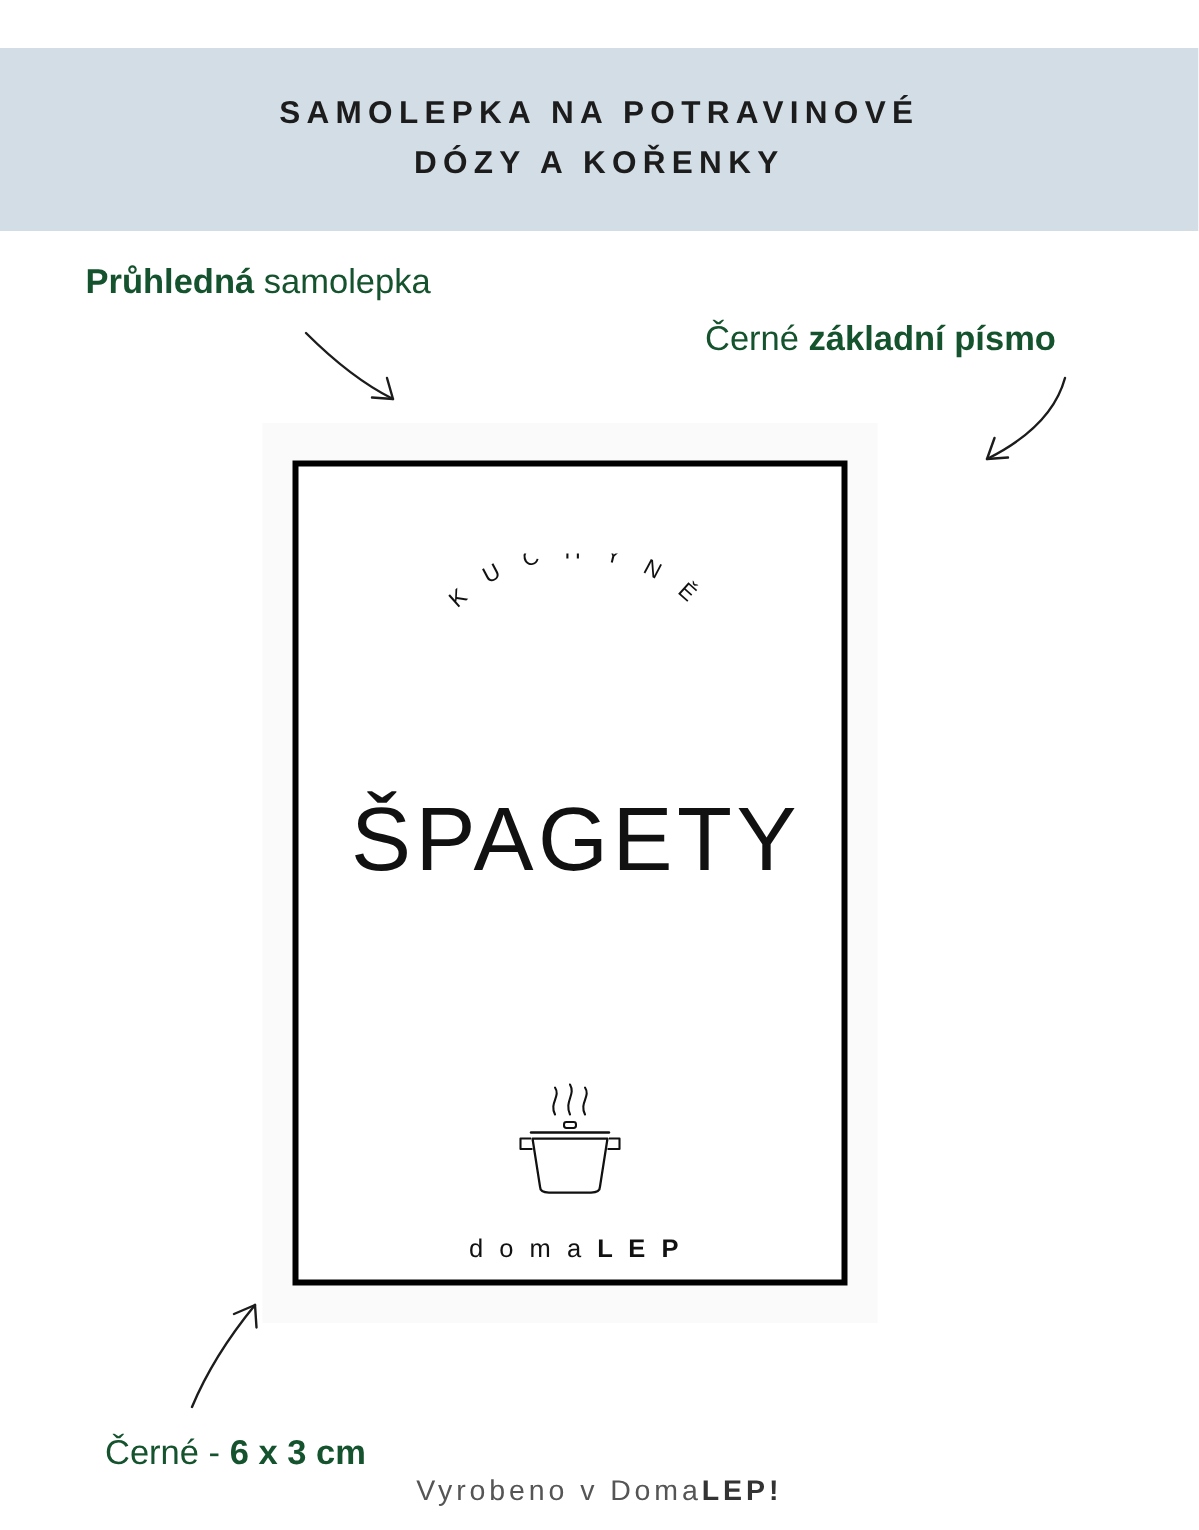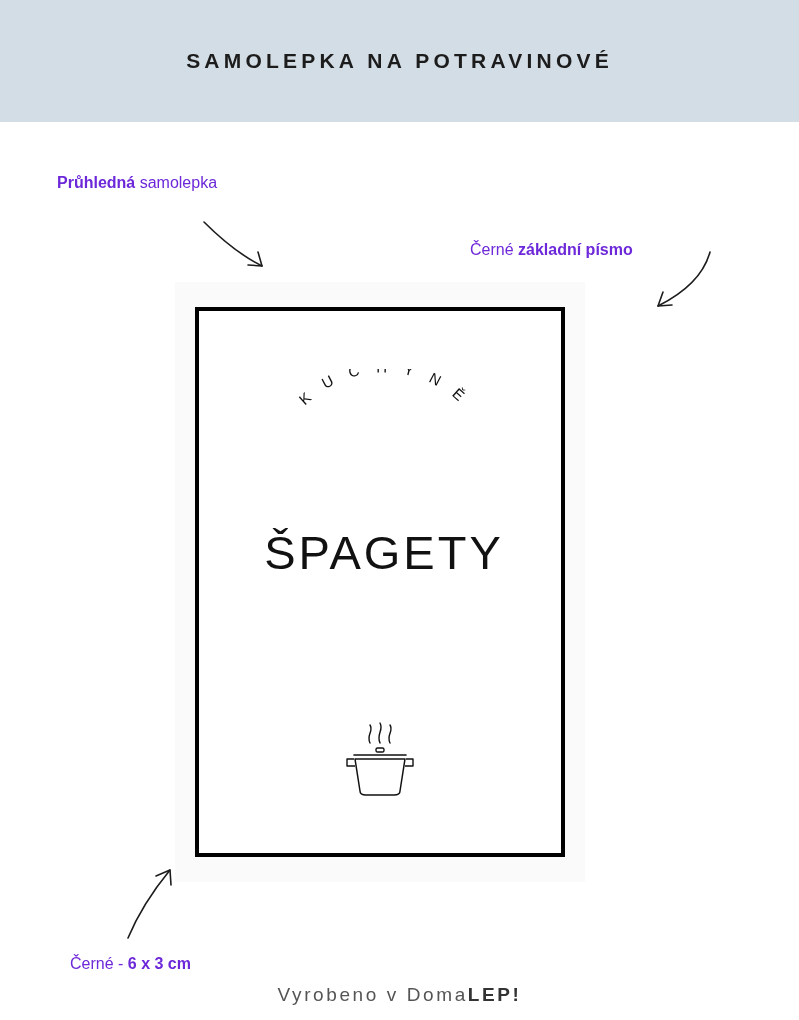--- a/index.html
+++ b/index.html
@@ -19,43 +19,44 @@
   
   .header-banner {
     width: 799px;
     height: 122px;
     background: #d3dde5;
     display: flex;
     flex-direction: column;
     align-items: center;
     justify-content: center;
     box-sizing: border-box;
+    margin-top: 32px;
   }
   .header-line {
     font-size: 21px;
     font-weight: bold;
     letter-spacing: 4.2px;
     color: #1c1c1c;
     line-height: 1.55;
     text-align: center;
     white-space: nowrap;
   }
 
   
   .annot {
     position: absolute;
-    font-size: 16px;
-    color: #6d28d9;
+    font-size: 23px;
+    color: #14532d;
     white-space: nowrap;
   }
   .annot b { font-weight: bold; }
   .annot span.light { font-weight: normal; }
 
   .annot-transparent { left: 57px; top: 174px; }
-  .annot-black-font  { left: 470px; top: 212px; margin-top: 29px; }
+  .annot-black-font  { left: 470px; top: 212px; }
   .annot-format      { left: 70px;  top: 955px; }
 
   .arrow-svg {
     position: absolute;
     overflow: visible;
   }
 
   
   .sticker-outer {
     position: absolute;
@@ -92,21 +93,21 @@
     letter-spacing: 6px;
     fill: #111;
   }
 
   .main-word {
     position: absolute;
     left: 0;
     top: 214px;
     width: 370px;
     text-align: center;
-    font-size: 47px;
+    font-size: 60px;
     letter-spacing: 3px;
     font-weight: normal;
     color: #111;
   }
 
   .pot-icon {
     position: absolute;
     left: 50%;
     top: 410px;
     transform: translateX(-50%);
@@ -135,20 +136,21 @@
     letter-spacing: 2.6px;
     color: #555555;
   }
   .footer .f-bold { font-weight: bold; color: #333; }
 </style>
 </head>
 <body>
 
 <div class="header-banner">
   <div class="header-line">SAMOLEPKA NA POTRAVINOVÉ</div>
+  <div class="header-line">DÓZY A KOŘENKY</div>
 </div>
 
 <div class="annot annot-transparent">
   <b>Průhledná</b><span class="light"> samolepka</span>
 </div>
 
 <svg class="arrow-svg" style="left:200px; top:218px;" width="80" height="62" viewBox="0 0 80 62">
   <path d="M4 4 C 22 22, 42 38, 62 48" stroke="#1c1c1c" stroke-width="1.6" fill="none" stroke-linecap="round"></path>
   <path d="M62 48 L 48 47 M62 48 L 58 34" stroke="#1c1c1c" stroke-width="1.6" fill="none" stroke-linecap="round"></path>
 </svg>
@@ -187,20 +189,23 @@
 
         <line x1="11" y1="34" x2="63" y2="34" stroke="#111" stroke-width="1.6" stroke-linecap="round"></line>
 
         <path d="M11 38 L 4 38 L 4 45 L 12 45" stroke="#111" stroke-width="1.4" fill="none" stroke-linejoin="round"></path>
         <path d="M63 38 L 70 38 L 70 45 L 62 45" stroke="#111" stroke-width="1.4" fill="none" stroke-linejoin="round"></path>
 
         <path d="M12 38 L 17 70 C 17 73, 20 74, 23 74 L 51 74 C 54 74, 57 73, 57 70 L 62 38 Z" stroke="#111" stroke-width="1.5" fill="none" stroke-linejoin="round"></path>
       </svg>
     </div>
 
+    <div class="brand-line">
+      <span>d o m a </span><span class="b-bold">L E P</span>
+    </div>
 
   </div>
 </div>
 
 <svg class="arrow-svg" style="left:118px; top:862px;" width="80" height="82" viewBox="0 0 80 82">
   <path d="M10 76 C 20 52, 34 30, 52 8" stroke="#1c1c1c" stroke-width="1.6" fill="none" stroke-linecap="round"></path>
   <path d="M52 8 L 38 14 M52 8 L 53 23" stroke="#1c1c1c" stroke-width="1.6" fill="none" stroke-linecap="round"></path>
 </svg>
 
 <div class="annot annot-format">

